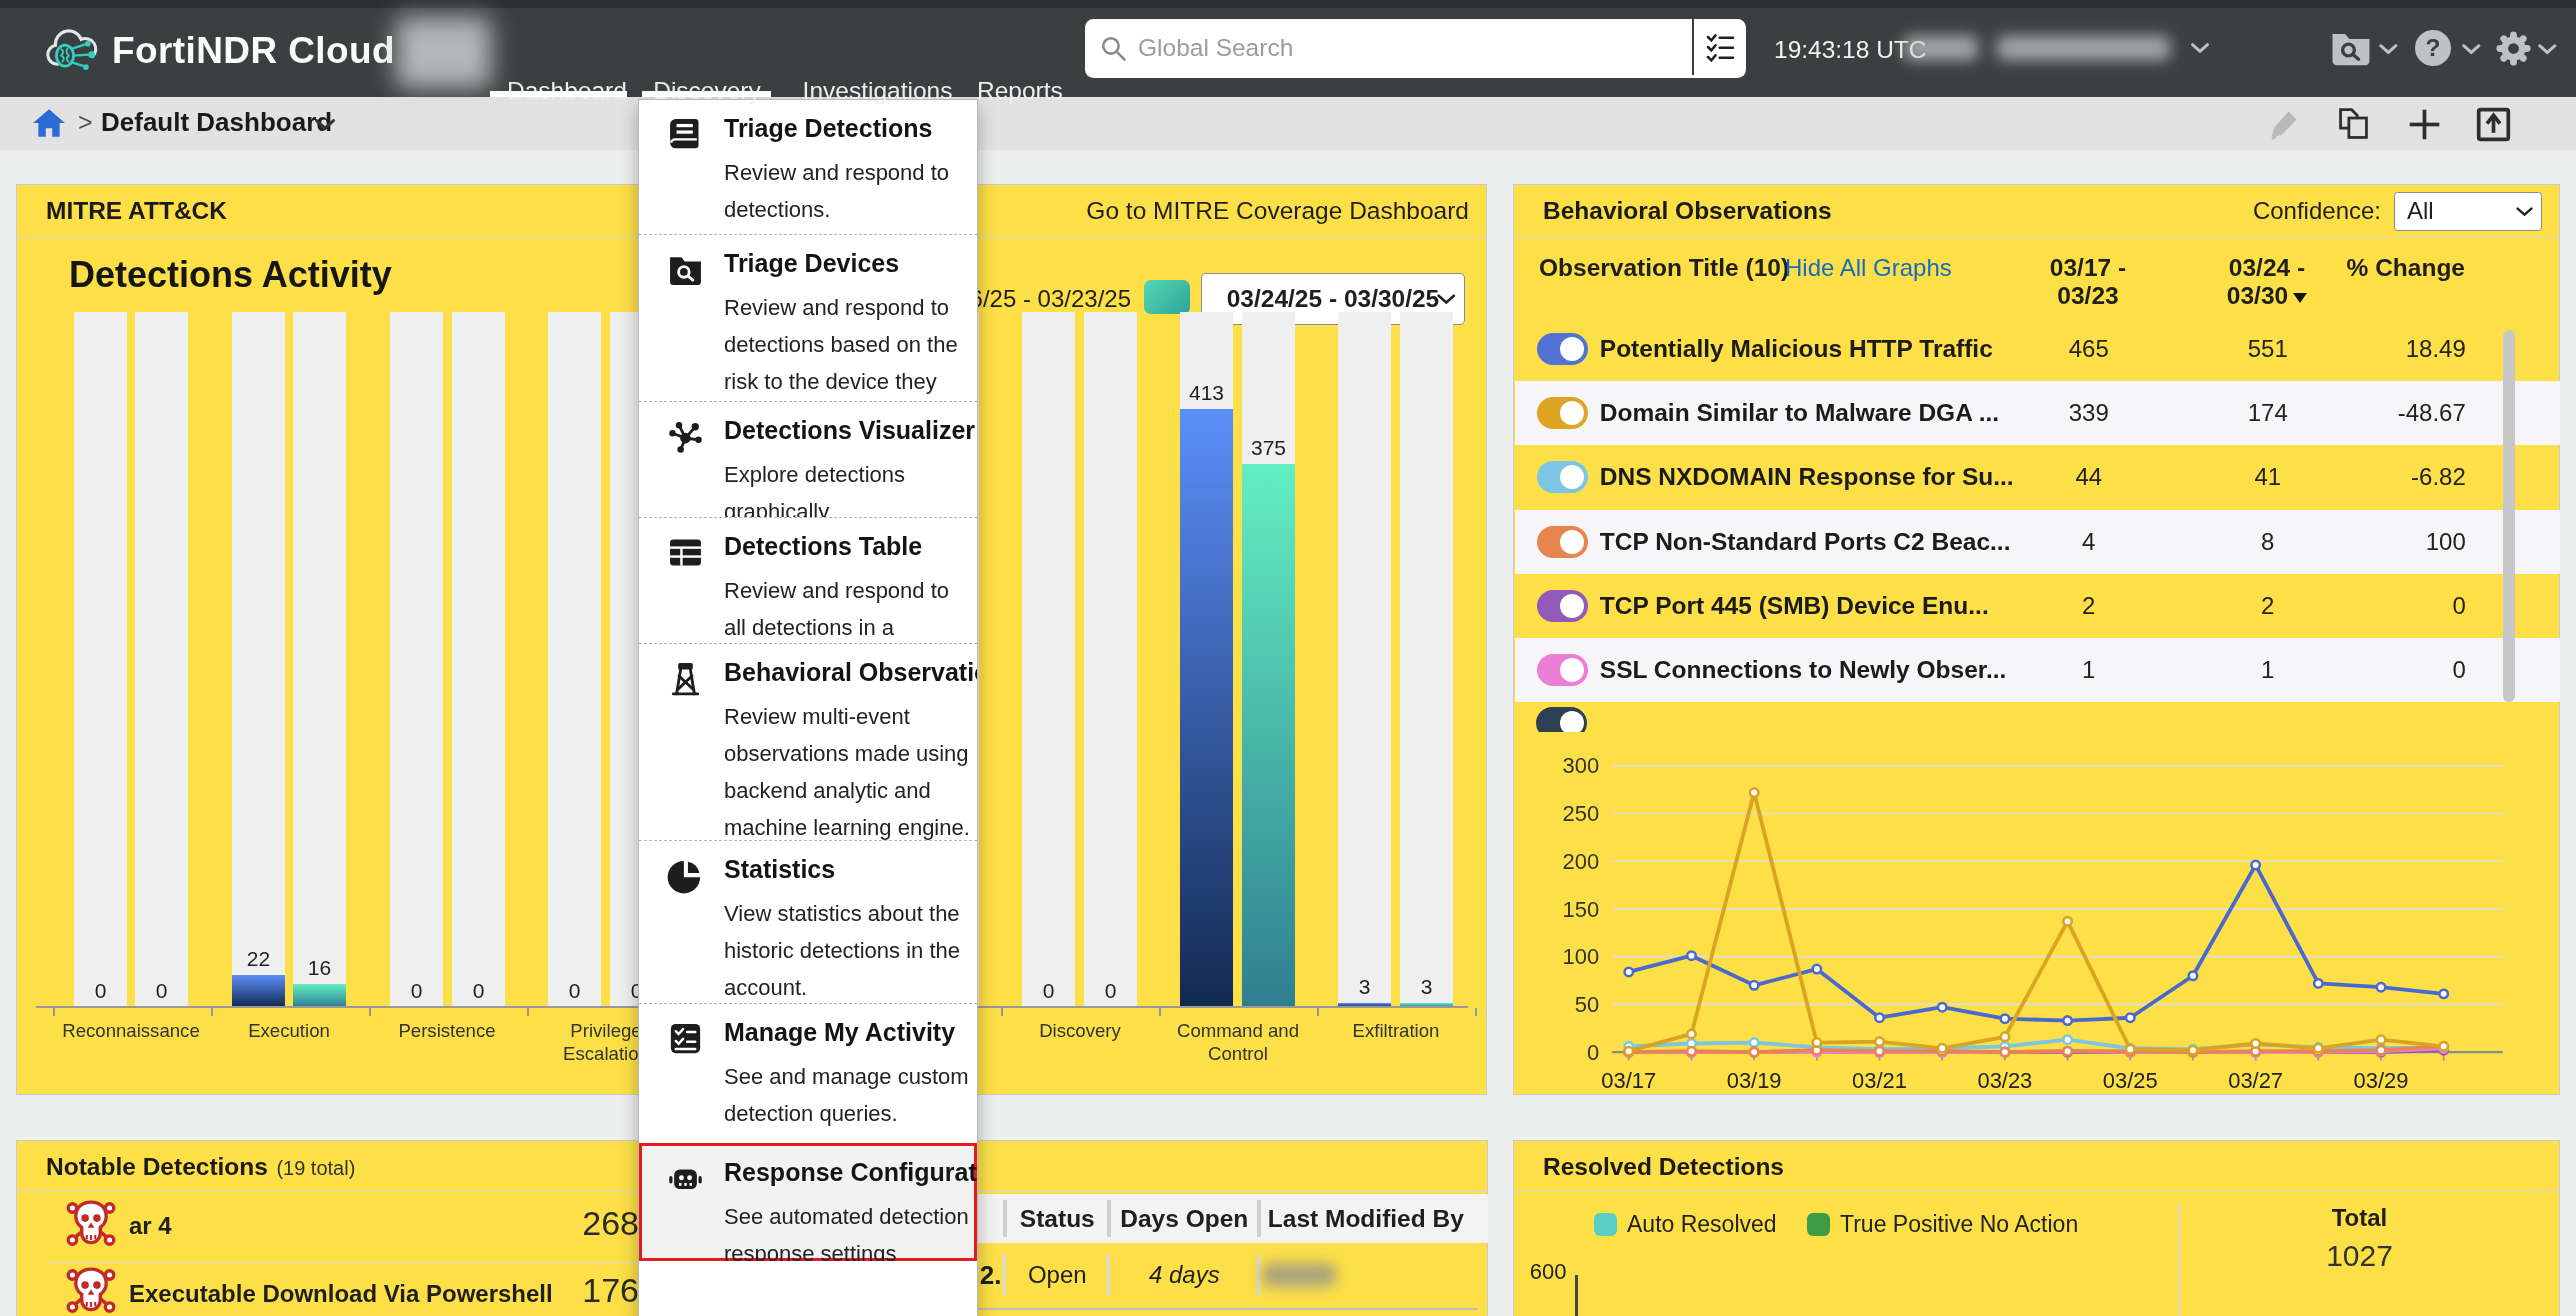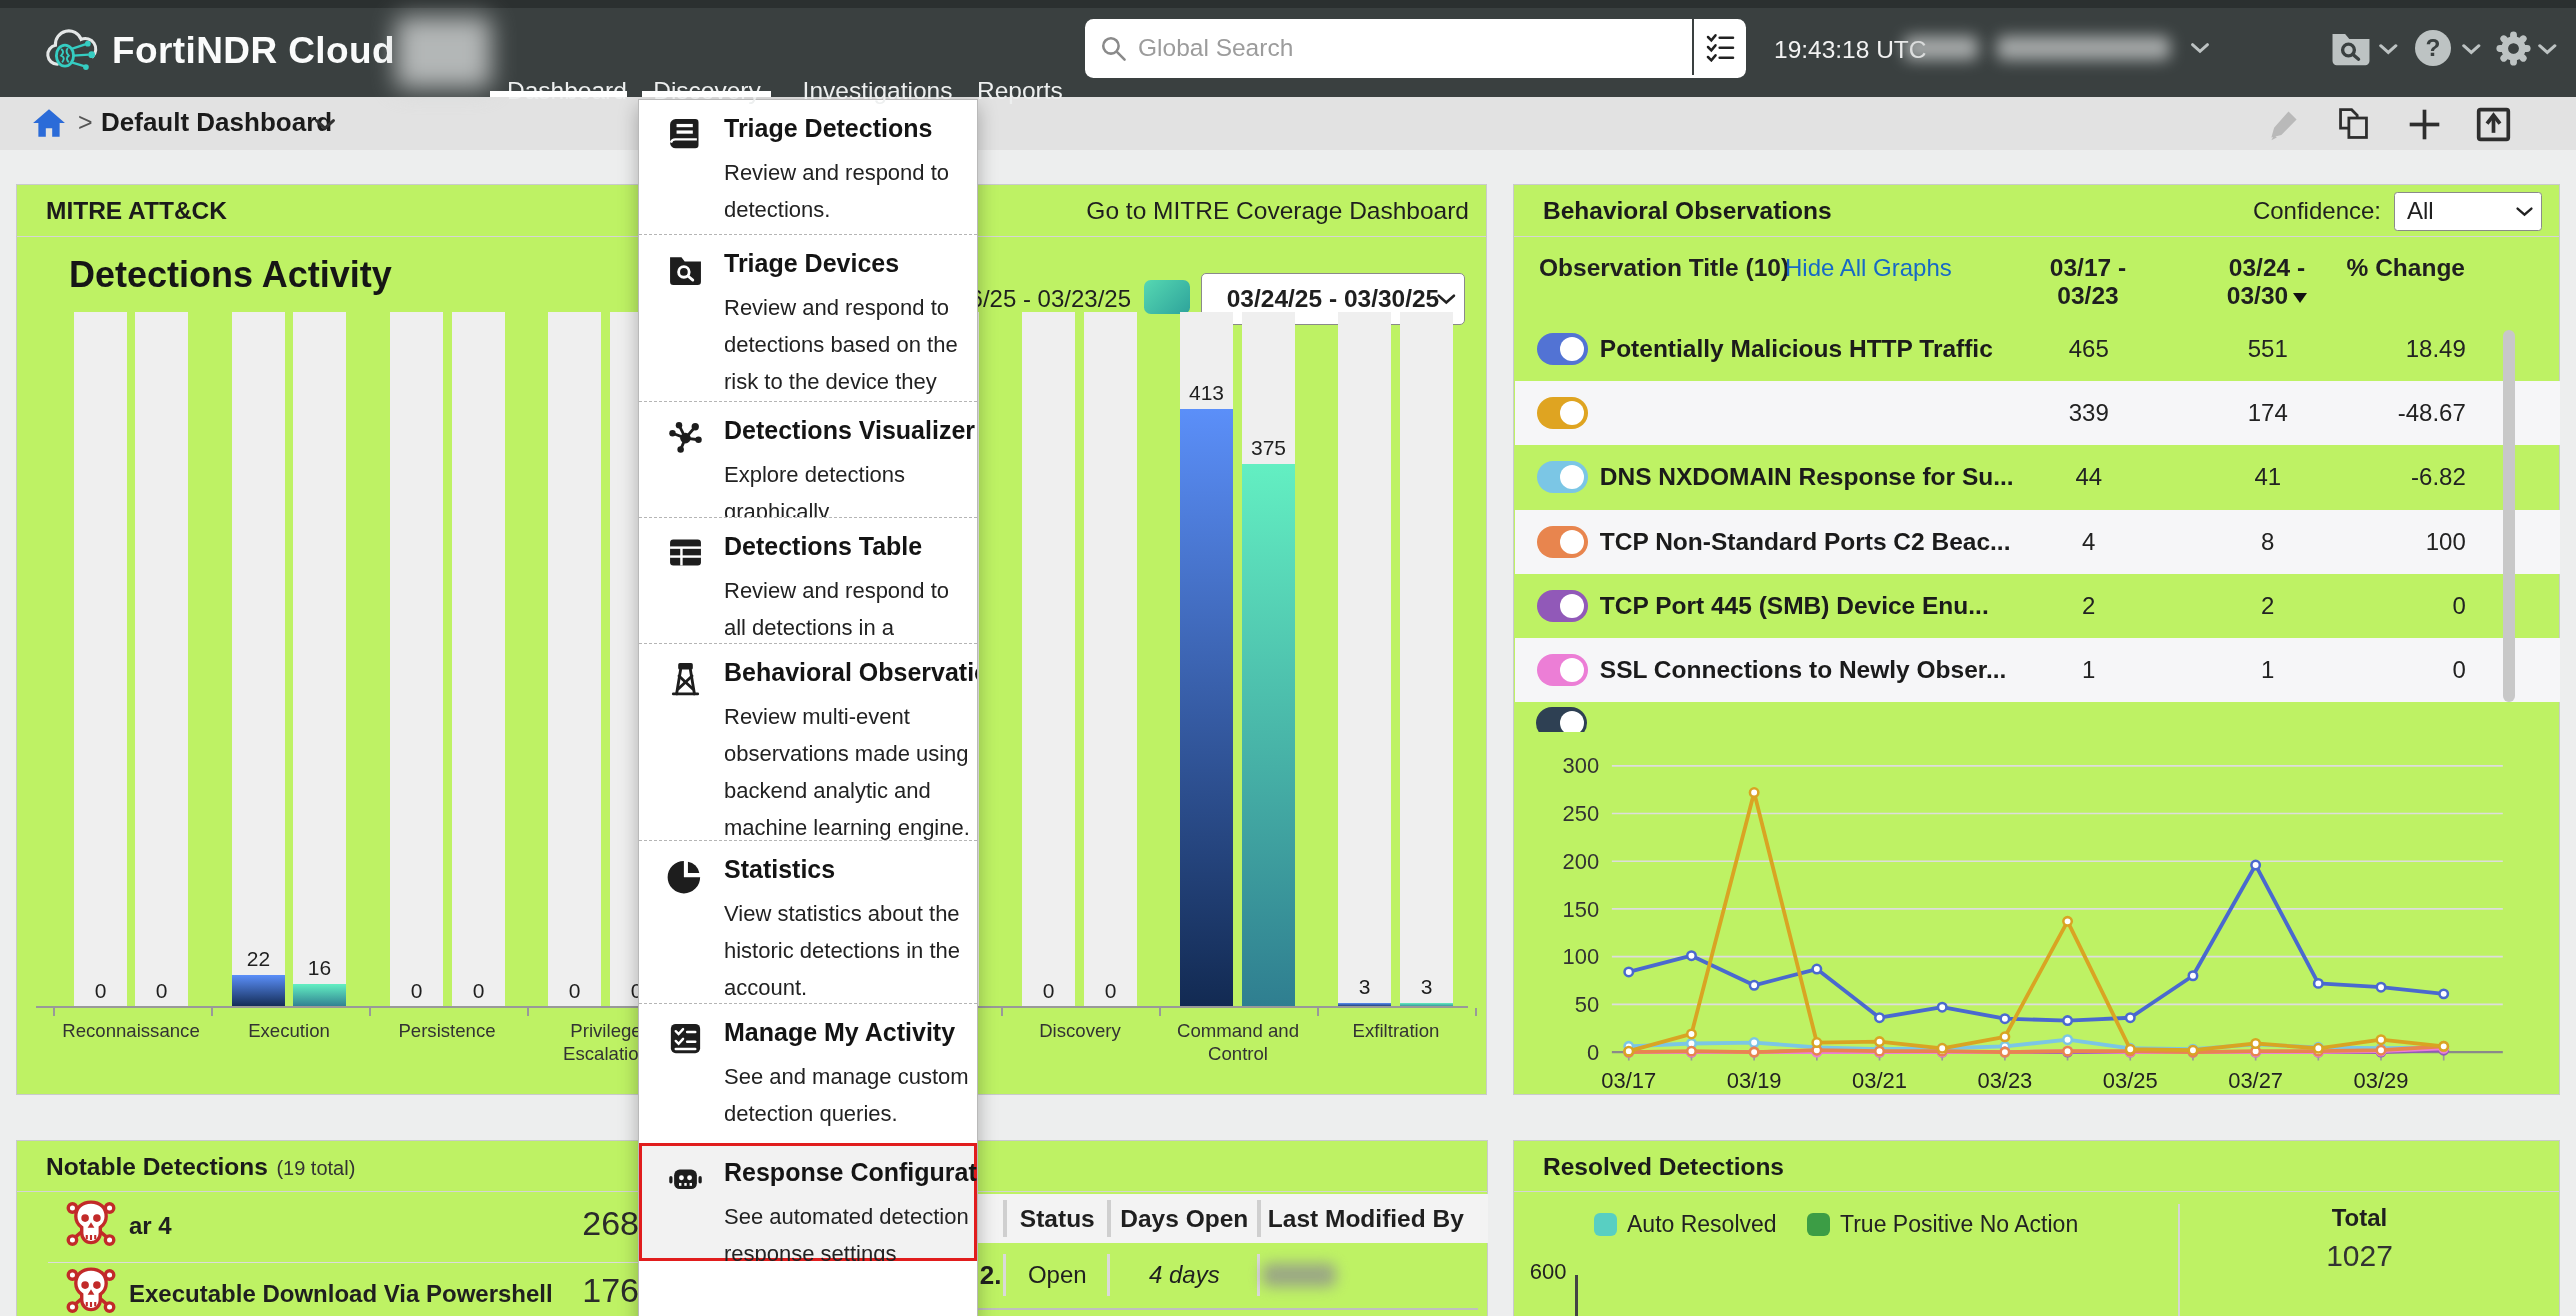--- a/index.html
+++ b/index.html
@@ -22,21 +22,21 @@
   .clock{position:absolute;left:1774px;top:36px;font-size:24.5px;color:#F2F2F2;}
   .icon-btn{position:absolute;cursor:pointer;}
   .help-icon{width:36px;height:36px;border-radius:50%;background:#BDC3C3;color:#3A4040;font-size:24.5px;font-weight:bold;text-align:center;line-height:36px;}
   .help-icon::after{content:"?";}
   
   .crumbbar{position:absolute;left:0;top:97px;width:2576px;height:53px;background:#E2E2E2;z-index:5;}
   .crumb-sep{position:absolute;left:78px;top:11px;font-size:25px;color:#555;}
   .crumb-sep::after{content:">";}
   .crumb-title{position:absolute;left:101px;top:10px;font-size:26px;font-weight:bold;color:#1b1b1b;cursor:pointer;}
   
-  .panel{position:absolute;background:#bef264;border:0.8px solid #C9CBCB;box-sizing:border-box;z-index:1;text-decoration:underline;}
+  .panel{position:absolute;background:#fde047;border:0.8px solid #C9CBCB;box-sizing:border-box;z-index:1;text-decoration:underline;}
   .panel-head{position:relative;height:51px;border-bottom:0.8px solid #D5D5D5;}
   .panel-title{position:absolute;left:29px;top:0;line-height:51px;font-size:24.5px;font-weight:bold;color:#1b1b1b;}
   .panel-sub{font-size:20px;font-weight:normal;color:#333;margin-left:8.5px;}
   .head-link{position:absolute;right:17px;top:0;line-height:51px;font-size:24.5px;color:#1f1f1f;cursor:pointer;}
   
   .da-title{position:absolute;left:52px;top:69px;font-size:36px;font-weight:bold;color:#161616;}
   .prev-range{position:absolute;top:100px;font-size:24px;color:#1f1f1f;}
   .teal-swatch{position:absolute;left:1127px;top:95px;width:46px;height:34px;border-radius:6.8px;background:linear-gradient(135deg,#56D8B2,#2EA39B);cursor:pointer;}
   .range-select{position:absolute;left:1184px;top:88px;width:264px;height:52px;border:1.7px solid #8A8A8A;border-radius:5px;box-sizing:border-box;background:#fff;font-size:24.5px;font-weight:bold;line-height:49px;text-align:center;cursor:pointer;}
   .range-select .sel-caret{position:absolute;right:8.5px;top:20px;}
@@ -332,20 +332,21 @@
     <div id="obs-rows">
         <div class="obs-row" style="top: 132px;">
           <div class="toggle" style="background: rgb(82, 115, 212);"></div>
           <span class="obs-rtitle">Potentially Malicious HTTP Traffic</span>
           <span class="obs-num" style="left:502px;width:144px;text-align:center;">465</span>
           <span class="obs-num" style="left:681px;width:144px;text-align:center;">551</span>
           <span class="obs-num" style="left:812px;width:139px;text-align:right;">18.49</span>
         </div>
         <div class="obs-row stripe" style="top: 196px;">
           <div class="toggle" style="background: rgb(223, 164, 33);"></div>
+          <span class="obs-rtitle">Domain Similar to Malware DGA ...</span>
           <span class="obs-num" style="left:502px;width:144px;text-align:center;">339</span>
           <span class="obs-num" style="left:681px;width:144px;text-align:center;">174</span>
           <span class="obs-num" style="left:812px;width:139px;text-align:right;">-48.67</span>
         </div>
         <div class="obs-row" style="top: 260px;">
           <div class="toggle" style="background: rgb(123, 198, 229);"></div>
           <span class="obs-rtitle">DNS NXDOMAIN Response for Su...</span>
           <span class="obs-num" style="left:502px;width:144px;text-align:center;">44</span>
           <span class="obs-num" style="left:681px;width:144px;text-align:center;">41</span>
           <span class="obs-num" style="left:812px;width:139px;text-align:right;">-6.82</span>

